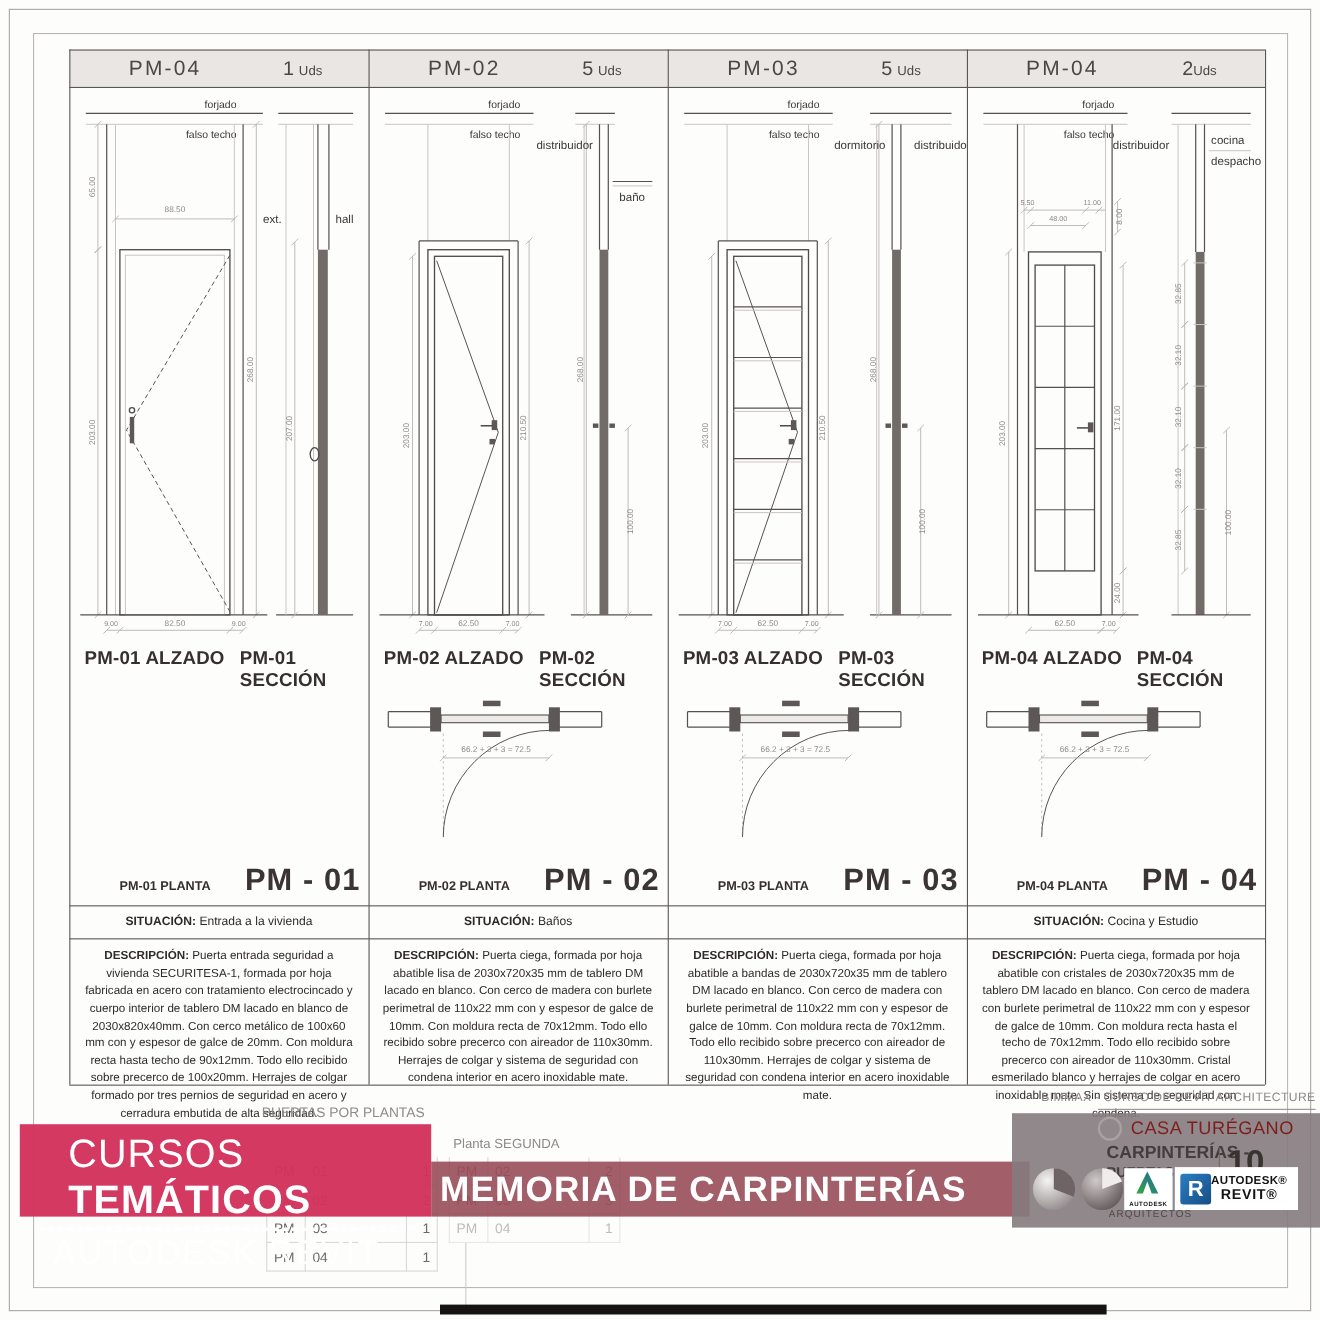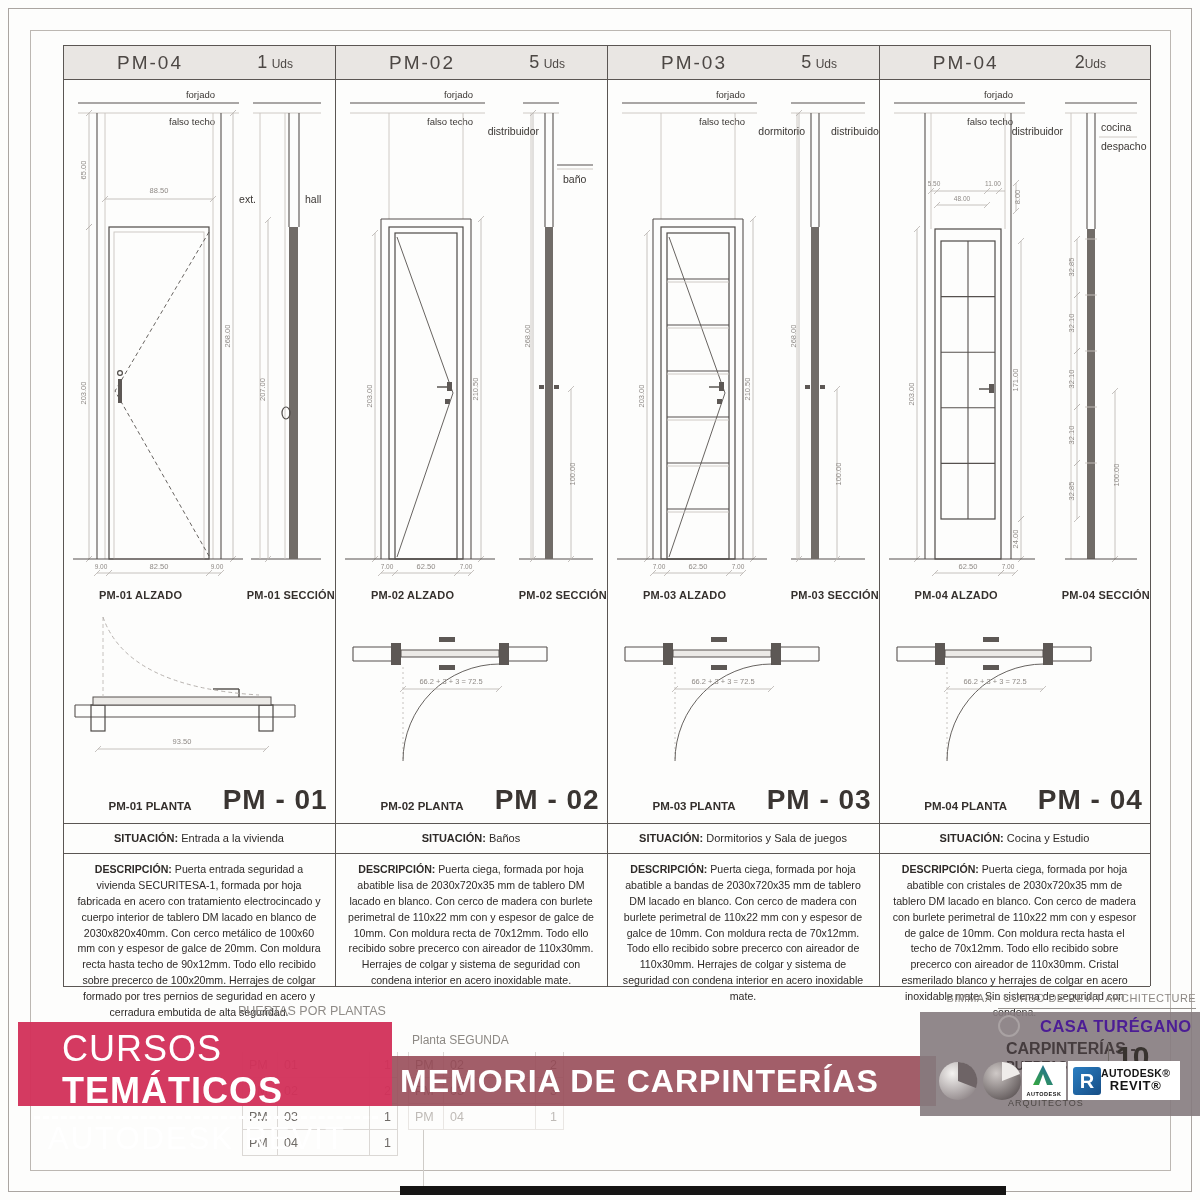--- a/index.html
+++ b/index.html
@@ -11,23 +11,23 @@
   .vline{position:absolute;top:45px;height:941px;width:1px;background:#5b5653}
   .headband{position:absolute;left:63px;top:45px;width:1087px;height:34px;background:#e9e6e3}
   .col{position:absolute;top:45px;width:272px;height:941px}
   .colhead{position:relative;height:34px}
   .code{position:absolute;left:6%;width:52%;top:7px;text-align:center;font-size:19px;
         letter-spacing:2px;color:#4c4744}
   .uds{position:absolute;left:60%;width:36%;top:7px;text-align:center;color:#4c4744}
   .uds .uv{font-size:18px}.uds .ul{font-size:12px}
   .elev{position:absolute;top:34px;left:0;width:272px;height:510px}
   .plan{position:absolute;top:564px;left:0;width:272px;height:175px}
-  .viewlabels{position:absolute;top:544px;width:100%;display:flex;font-size:11px;font-weight:600;
+  .viewlabels{position:absolute;top:544px;width:100%;display:flex;font-size:17px;font-weight:600;
               color:#35302d;letter-spacing:.2px}
-  .vl1{width:57%;text-align:center}.vl2{width:43%;text-align:right}
+  .vl1{width:57%;text-align:center}.vl2{width:43%;text-align:left}
   .planlabels{position:absolute;top:739px;width:100%;height:39px}
   .pl{position:absolute;left:6%;width:52%;top:16px;text-align:center;font-size:11.5px;font-weight:600;color:#35302d}
   .big{position:absolute;left:58%;width:40%;top:0;text-align:center;font-size:28px;font-weight:600;
        color:#3a3532;letter-spacing:1px}
   .sit{position:absolute;top:778px;width:100%;height:30px;line-height:30px;text-align:center;font-size:11px}
   .desc{position:absolute;top:808px;width:100%;height:133px;padding:9px 13px 0;box-sizing:border-box;
         font-size:10.6px;line-height:1.5;text-align:center}
   
   svg text{font-family:"Liberation Sans",sans-serif}
   text.dimt{font-size:7.5px;fill:#8f8a86}
@@ -64,21 +64,21 @@
   .bdash{margin:4px 0 2px 16px;width:344px;border-top:3px dashed #fff}
   .b2{margin:1px 0 0 30px;font-size:31px;font-weight:400;letter-spacing:2px}
   .memband{position:absolute;left:392px;top:1056px;width:544px;height:50px;background:rgba(152,76,89,.9);
            z-index:5;color:#fff;font-size:32px;font-weight:700;letter-spacing:1px;line-height:50px;
            padding-left:8px;white-space:nowrap;box-sizing:border-box}
   .bimmax{position:absolute;left:900px;top:992px;width:296px;text-align:right;font-size:11px;
           color:#8d8884;letter-spacing:.4px;z-index:4}
   .bimrule{position:absolute;left:998px;top:1008px;width:198px;height:1px;background:#94908c;z-index:4}
   .greybox{position:absolute;left:920px;top:1012px;width:282px;height:104px;background:rgba(133,123,126,.9);z-index:6}
   .gb-circle{position:absolute;left:78px;top:3px;width:18px;height:18px;border:2px solid #a9a2a3;border-radius:50%}
-  .gb-casa{position:absolute;left:120px;top:5px;font-size:16.5px;font-weight:700;color:#4c1d95;
+  .gb-casa{position:absolute;left:108px;top:5px;font-size:16.5px;font-weight:400;color:#7f1d1d;
            letter-spacing:.5px;white-space:nowrap}
   .gb-sub1{position:absolute;left:86px;top:28px;font-size:16px;font-weight:700;color:#453c3e}
   .gb-sub2{position:absolute;left:86px;top:46px;font-size:13px;font-weight:700;color:#453c3e}
   .gb-numline{position:absolute;left:188px;top:31px;width:1px;height:33px;background:#6f6965}
   .gb-num{position:absolute;left:196px;top:28px;font-size:30px;font-weight:700;color:#38332f}
   .gb-arq{position:absolute;left:88px;top:86px;font-size:9px;color:#4e4846;letter-spacing:1px}
   .spheres{position:absolute;left:16px;top:48px}
   .chipA{position:absolute;left:102px;top:50px;width:44px;height:38px;background:#fff;z-index:2;text-align:center;padding-top:1px;box-sizing:border-box}
   .chipA .at{font-size:5.5px;font-weight:700;color:#111;letter-spacing:.5px}
   .chipR{position:absolute;left:148px;top:49px;width:112px;height:39px;background:#fff;z-index:2;
@@ -165,37 +165,20 @@
         <line x1="202" y1="144" x2="208" y2="138" class="dim"></line>
         <line x1="202" y1="483" x2="208" y2="477" class="dim"></line>
         <text x="202" y="310.5" class="dimt" text-anchor="middle" transform="rotate(-90 202 310.5)">207.00</text>
         <text x="193" y="124" class="lbl" text-anchor="end">ext.</text>
         <text x="242" y="124" class="lbl">hall</text>
       </svg></div>
   <div class="viewlabels">
     <span class="vl1">PM-01 ALZADO</span>
     <span class="vl2">PM-01 SECCIÓN</span>
   </div>
-  <div class="plan"><svg viewBox="0 0 272 175" width="272" height="175">
-        <line x1="12" y1="96" x2="232" y2="96" class="l"></line>
-        <line x1="12" y1="108" x2="232" y2="108" class="l"></line>
-        <line x1="12" y1="96" x2="12" y2="108" class="l"></line>
-        <line x1="232" y1="96" x2="232" y2="108" class="l"></line>
-        <rect x="28" y="96" width="14" height="26" class="lx"></rect>
-        <rect x="196" y="96" width="14" height="26" class="lx"></rect>
-        <rect x="30" y="88" width="178" height="8" class="leafp"></rect>
-        <line x1="150" y1="80" x2="176" y2="80" class="lx2"></line>
-        <line x1="176" y1="80" x2="176" y2="88" class="lx2"></line>
-        <path d="M 40,8 Q 64,78 196,86" class="dim dash" fill="none" stroke="#b7b2ae"></path>
-        <line x1="40" y1="8" x2="40" y2="88" class="dim dash"></line>
-        <line x1="35" y1="140" x2="203" y2="140" class="dim"></line>
-        <line x1="32" y1="143" x2="38" y2="137" class="dim"></line>
-        <line x1="200" y1="143" x2="206" y2="137" class="dim"></line>
-        <text x="119" y="135" class="dimt" text-anchor="middle">93.50</text>
-      </svg></div>
   <div class="planlabels">
     <span class="pl">PM-01 PLANTA</span>
     <span class="big">PM - 01</span>
   </div>
   <div class="sit"><b>SITUACIÓN:</b>&nbsp;<span>Entrada a la vivienda</span></div>
   <div class="desc"><b>DESCRIPCIÓN:</b> <span>Puerta entrada seguridad a vivienda SECURITESA-1, formada por hoja fabricada en acero con tratamiento electrocincado y cuerpo interior de tablero DM lacado en blanco de 2030x820x40mm. Con cerco metálico de 100x60 mm con y espesor de galce de 20mm. Con moldura recta hasta techo de 90x12mm. Todo ello recibido sobre precerco de 100x20mm. Herrajes de colgar formado por tres pernios de seguridad en acero y cerradura embutida de alta seguridad.</span></div>
 </section>
 
 <section class="col" style="left:335px">
   <div class="colhead">
@@ -378,21 +361,20 @@
         <path d="M 68,152 A 97,97 0 0 1 165,55" fill="none" stroke="#56514e" stroke-width=".9"></path>
         <line x1="68" y1="80" x2="164" y2="80" class="dim"></line>
         <line x1="65" y1="83" x2="71" y2="77" class="dim"></line>
         <line x1="161" y1="83" x2="167" y2="77" class="dim"></line>
         <text x="116" y="75" class="dimt" text-anchor="middle">66.2 + 3 + 3 = 72.5</text>
       </svg></div>
   <div class="planlabels">
     <span class="pl">PM-03 PLANTA</span>
     <span class="big">PM - 03</span>
   </div>
-  <div class="sit"><b>SITUACIÓN:</b>&nbsp;<span>Dormitorios y Sala de juegos</span></div>
   <div class="desc"><b>DESCRIPCIÓN:</b> <span>Puerta ciega, formada por hoja abatible a bandas de 2030x720x35 mm de tablero DM lacado en blanco. Con cerco de madera con burlete perimetral de 110x22 mm con y espesor de galce de 10mm. Con moldura recta de 70x12mm. Todo ello recibido sobre precerco con aireador de 110x30mm. Herrajes de colgar y sistema de seguridad con condena interior en acero inoxidable mate.</span></div>
 </section>
 
 <section class="col" style="left:879px;width:271px">
   <div class="colhead">
     <span class="code">PM-04</span>
     <span class="uds"><span class="uv">2</span><span class="ul">Uds</span></span>
   </div>
   <div class="elev"><svg viewBox="0 0 272 510" width="272" height="510">
         <line x1="15" y1="24" x2="146" y2="24" class="l"></line>

